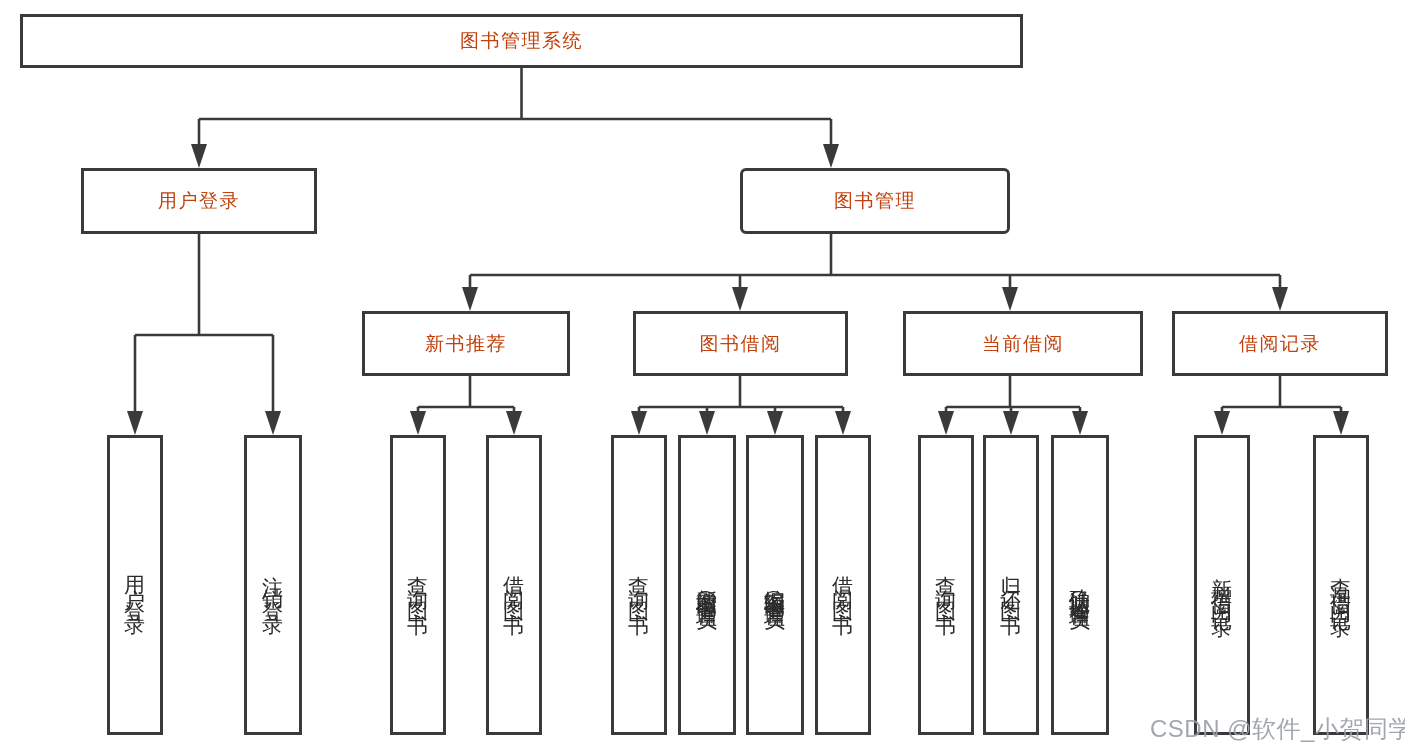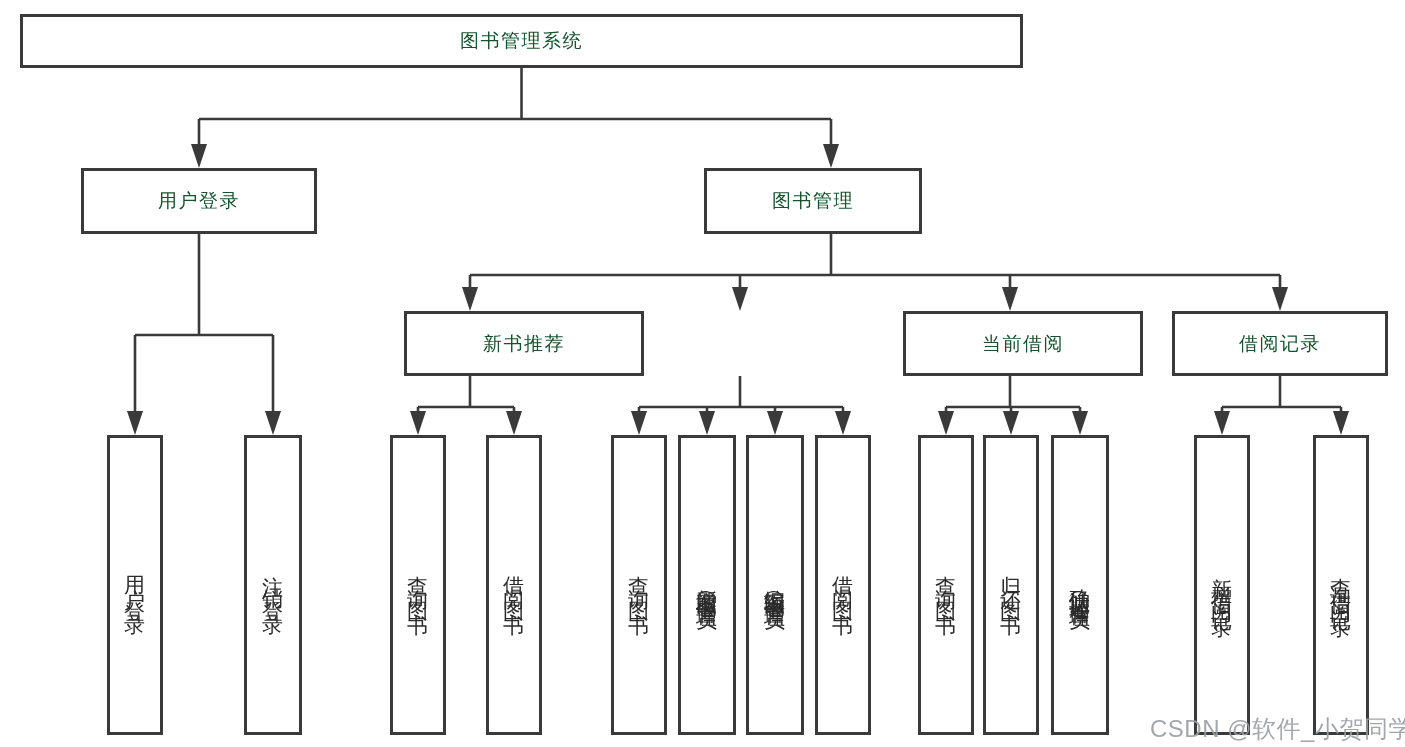--- a/index.html
+++ b/index.html
@@ -5,21 +5,21 @@
   html,body { margin:0; padding:0; background:#ffffff; }
   .canvas {
     position:relative; width:1405px; height:747px; background:#ffffff;
     font-family:"Liberation Sans","DejaVu Sans",sans-serif; overflow:hidden;
   }
   .node {
     position:absolute; background:#ffffff; border:3px solid #3a3a3a;
     box-sizing:border-box; display:flex; align-items:center; justify-content:center;
     z-index:1;
   }
-  .hlabel { font-size:19px; color:#14532d; letter-spacing:1.5px; white-space:nowrap; }
+  .hlabel { font-size:19px; color:#c2410c; letter-spacing:1.5px; white-space:nowrap; }
   .vtext  {
     writing-mode:vertical-rl; text-orientation:mixed;
     font-size:21px; color:#2b2b2b; line-height:1; white-space:nowrap;
   }
   .ls4 { letter-spacing:13px; }
   .ls6 { letter-spacing:8px; }
   .ls9 { letter-spacing:3px; }
   
   .lvl2 { top:168px; height:66px; }
   .lvl3 { top:311px; height:65px; }
@@ -39,26 +39,29 @@
 
 <div class="canvas">
 
   <div class="node" style="left:20px; top:14px; width:1003px; height:54px;">
     <span class="hlabel">图书管理系统</span>
   </div>
 
   <div class="node lvl2" style="left:81px; width:236px;">
     <span class="hlabel">用户登录</span>
   </div>
-  <div class="node lvl2" style="left:704px; width:218px;">
+  <div class="node lvl2" style="left:740px; width:270px;border-radius:6px;">
     <span class="hlabel">图书管理</span>
   </div>
 
-  <div class="node lvl3" style="left:362px; width:240px;margin-left:42px;">
+  <div class="node lvl3" style="left:362px; width:208px;">
     <span class="hlabel">新书推荐</span>
+  </div>
+  <div class="node lvl3" style="left:633px; width:215px;">
+    <span class="hlabel">图书借阅</span>
   </div>
   <div class="node lvl3" style="left:903px; width:240px;">
     <span class="hlabel">当前借阅</span>
   </div>
   <div class="node lvl3" style="left:1172px; width:216px;">
     <span class="hlabel">借阅记录</span>
   </div>
 
   <div class="node leaf" style="left:107px; width:56px;">
     <span class="vtext ls4">用户登录</span>

